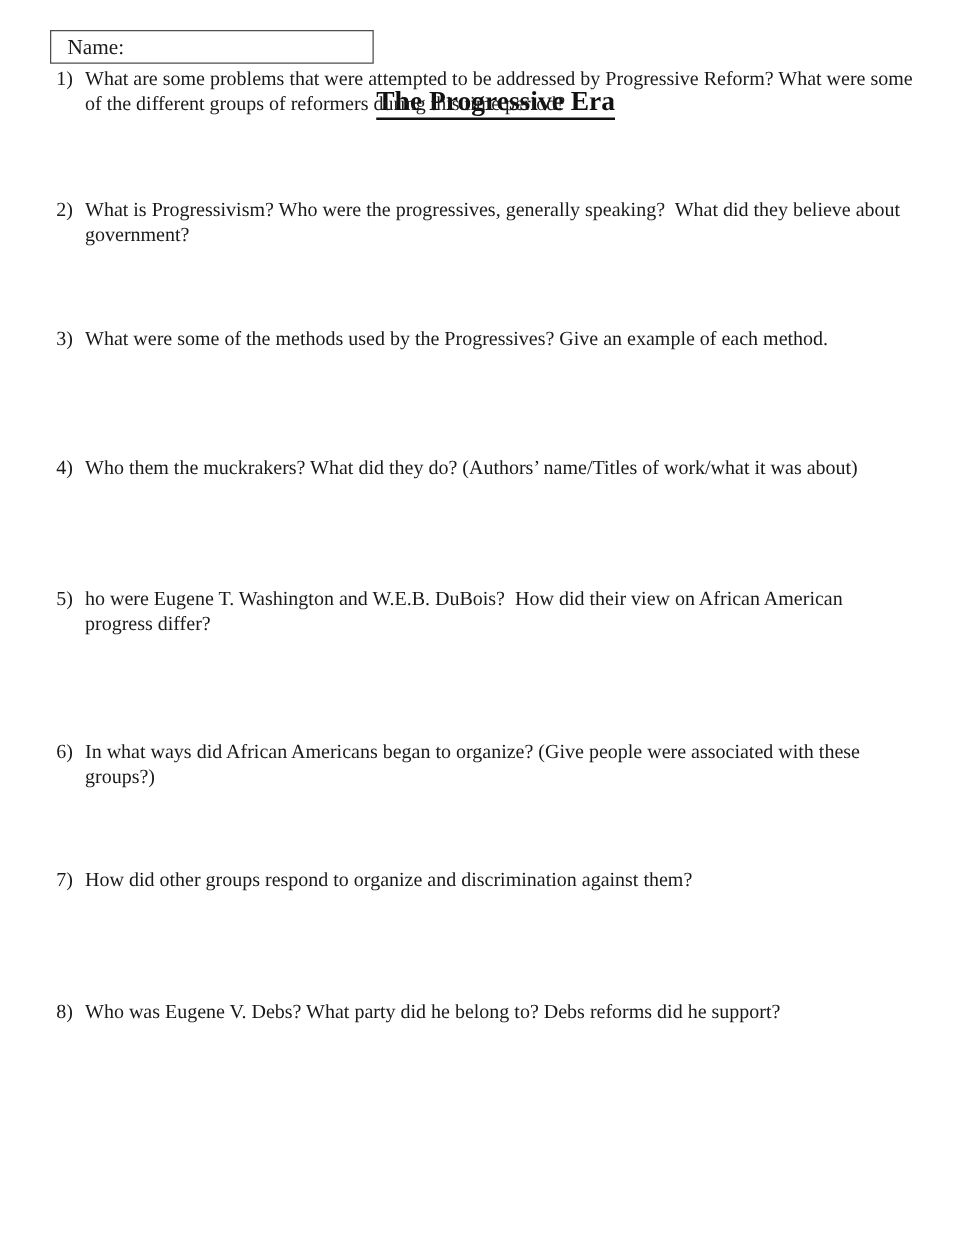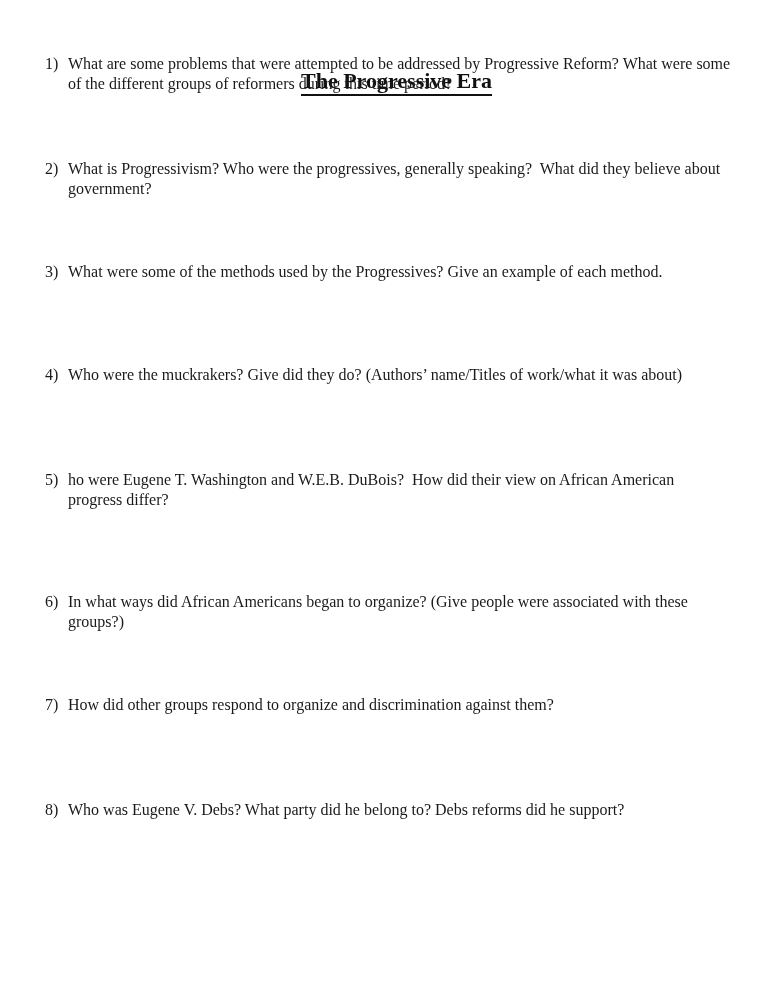--- a/index.html
+++ b/index.html
@@ -64,41 +64,44 @@
   .q5 { top: 470px; }
   .q6 { top: 592px; }
   .q7 { top: 695px; }
   .q8 { top: 800px; }
 </style>
 </head>
 <body>
 
 <div class="page">
 
+  <div class="name-box">
+    <span>Name:</span>
+  </div>
 
   <div class="doc-title">The Progressive Era</div>
 
   <div class="q q1">
     <span class="q-num">1)</span>
     <span class="q-text">What are some problems that were attempted to be addressed by Progressive Reform? What were some of the different groups of reformers during this time period?</span>
   </div>
 
   <div class="q q2">
     <span class="q-num">2)</span>
     <span class="q-text">What is Progressivism? Who were the progressives, generally speaking?  What did they believe about government?</span>
   </div>
 
   <div class="q q3">
     <span class="q-num">3)</span>
     <span class="q-text">What were some of the methods used by the Progressives? Give an example of each method.</span>
   </div>
 
   <div class="q q4">
     <span class="q-num">4)</span>
-    <span class="q-text">Who were the muckrakers? Give did they do? (Authors’ name/Titles of work/what it was about)</span>
+    <span class="q-text">Who them the muckrakers? What did they do? (Authors’ name/Titles of work/what it was about)</span>
   </div>
 
   <div class="q q5">
     <span class="q-num">5)</span>
     <span class="q-text">ho were Eugene T. Washington and W.E.B. DuBois?  How did their view on African American progress differ?</span>
   </div>
 
   <div class="q q6">
     <span class="q-num">6)</span>
     <span class="q-text">In what ways did African Americans began to organize? (Give people were associated with these groups?)</span>

